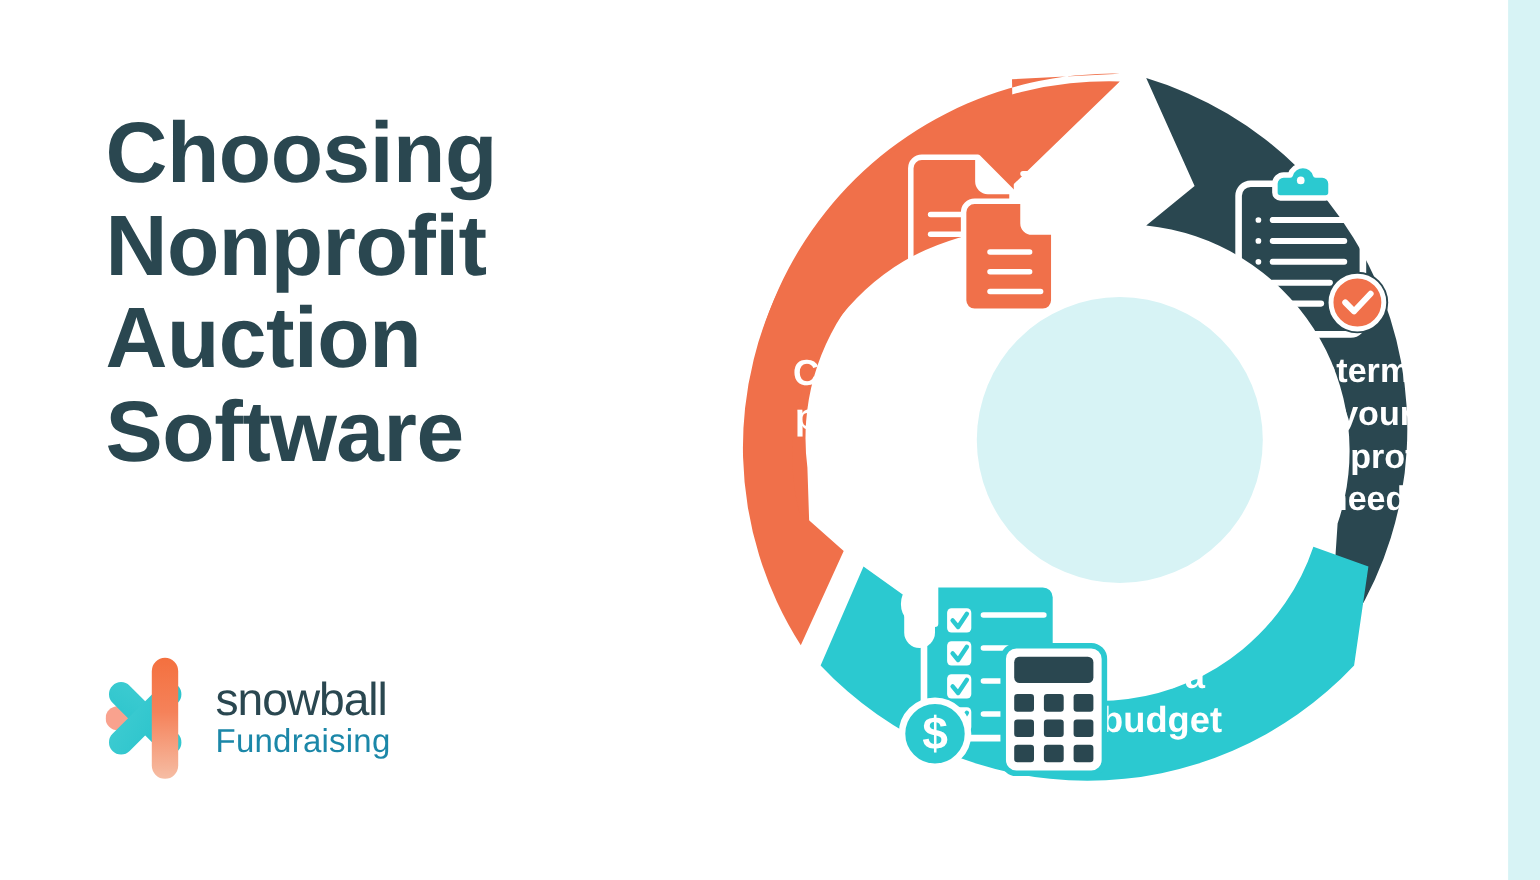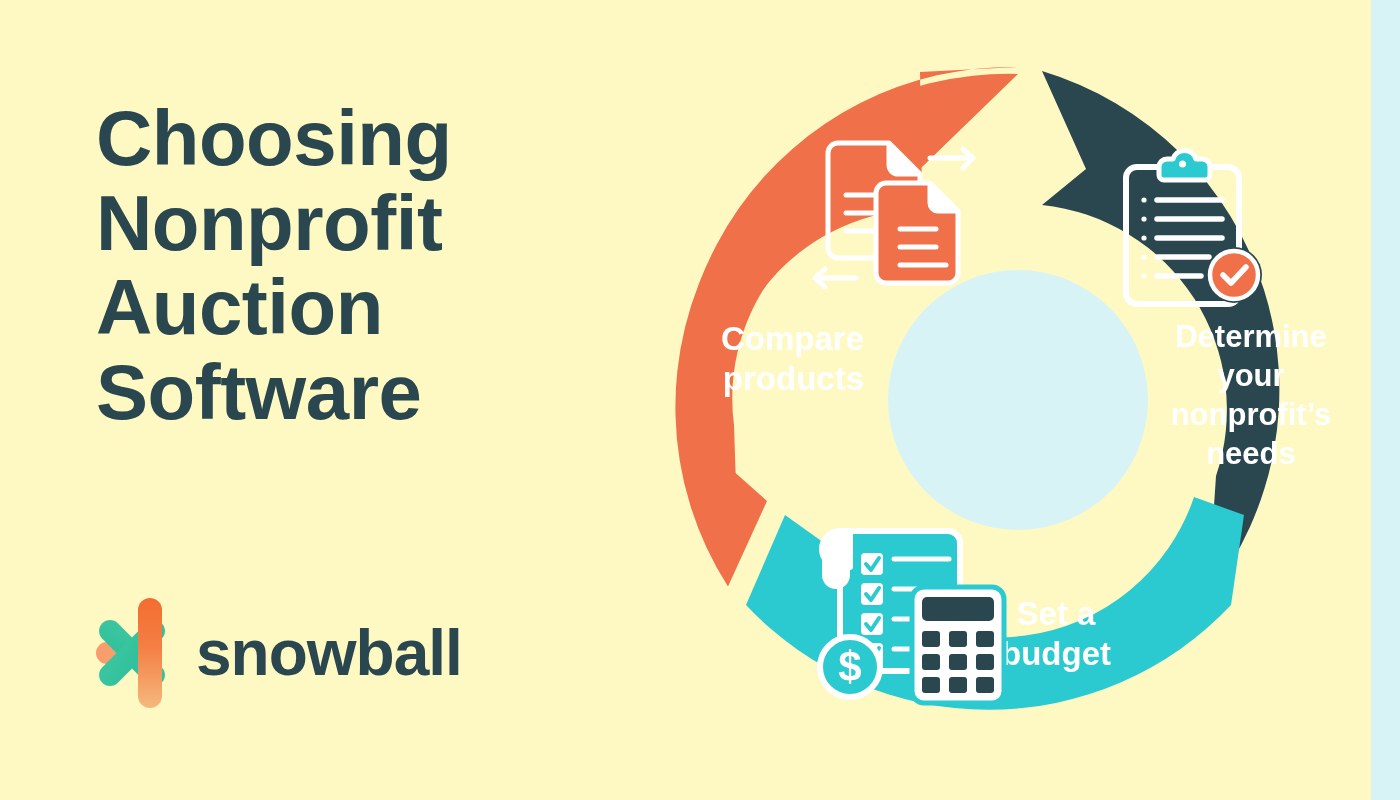--- a/index.html
+++ b/index.html
@@ -12,21 +12,21 @@
     height: 800px;
     overflow: hidden;
     background: #d7f3f5;
     font-family: "Liberation Sans", sans-serif;
     -webkit-font-smoothing: antialiased;
   }
   #infographic {
     position: relative;
     width: 1371px;
     height: 800px;
-    background: #fef9c3;
+    background: #ffffff;
   }
 
   
   #left-panel {
     position: absolute;
     left: 96px;
     top: 96px;
     width: 520px;
     height: 620px;
   }
@@ -55,22 +55,22 @@
     flex: 0 0 auto;
   }
   #logo-words {
     margin-left: 14px;
     display: flex;
     flex-direction: column;
     align-items: flex-start;
   }
   #logo-wordmark {
     color: #2a4750;
-    font-size: 64px;
-    font-weight: bold;
+    font-size: 42px;
+    font-weight: normal;
     line-height: 0.98;
     letter-spacing: -1px;
   }
   #logo-tagline {
     color: #1b87a8;
     font-size: 30px;
     font-weight: normal;
     line-height: 1.1;
     margin-top: 2px;
     align-self: center;
@@ -131,20 +131,21 @@
           <rect x="-6" y="50" width="84" height="22" rx="11" fill="url(#lg-diag)" transform="rotate(45 36 61)"></rect>
 
           <rect x="-6" y="50" width="84" height="22" rx="11" fill="url(#lg-diag)" transform="rotate(-45 36 61)"></rect>
 
           <rect x="42" y="6" width="24" height="110" rx="12" fill="url(#lg-vert)"></rect>
         </g>
       </svg>
 
       <div id="logo-words">
         <span id="logo-wordmark">snowball</span>
+        <span id="logo-tagline">Fundraising</span>
       </div>
     </div>
   </div>
 
   <div id="cycle-diagram">
     <svg id="cycle-svg" viewBox="0 0 730 720">
 
       <g>
         <path fill="#f0704a" d="M 362 22
                  A 333 333 0 0 0 45 476

